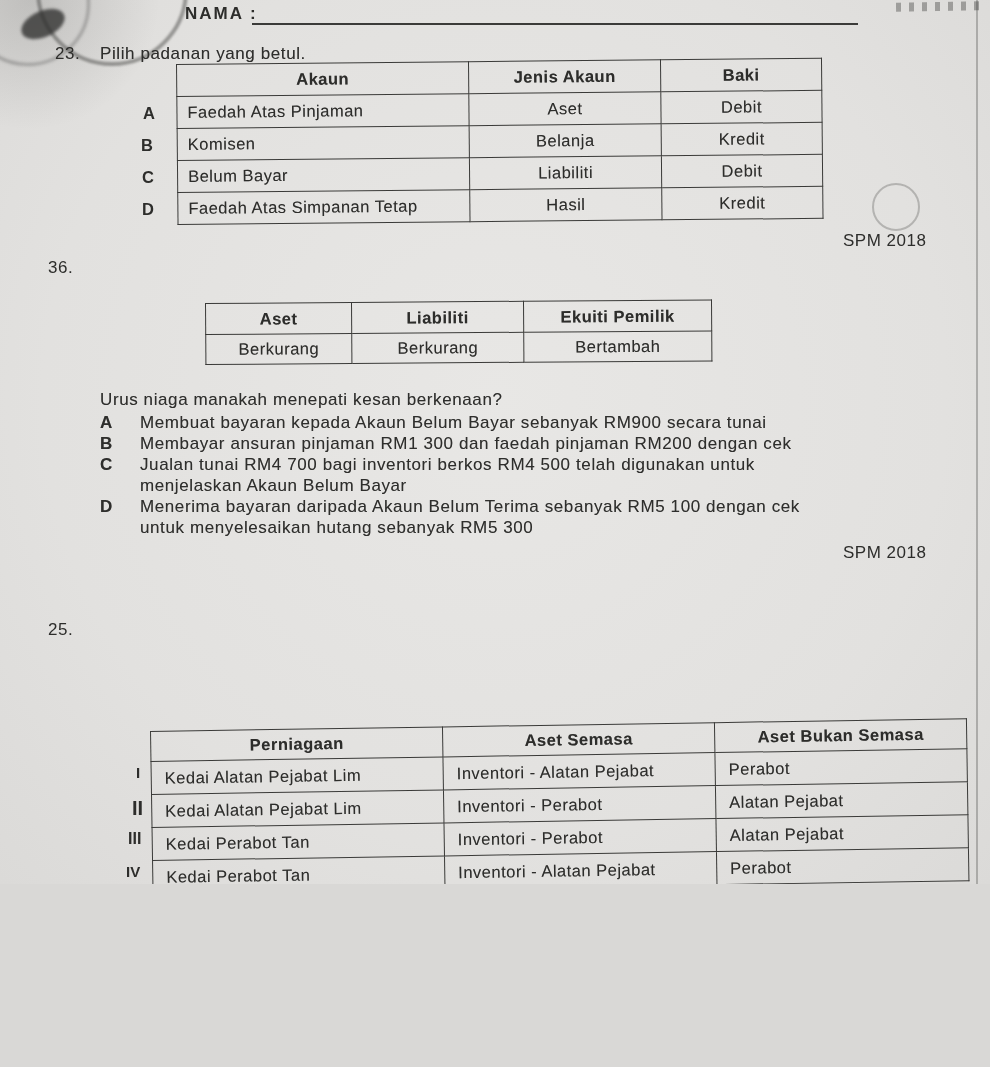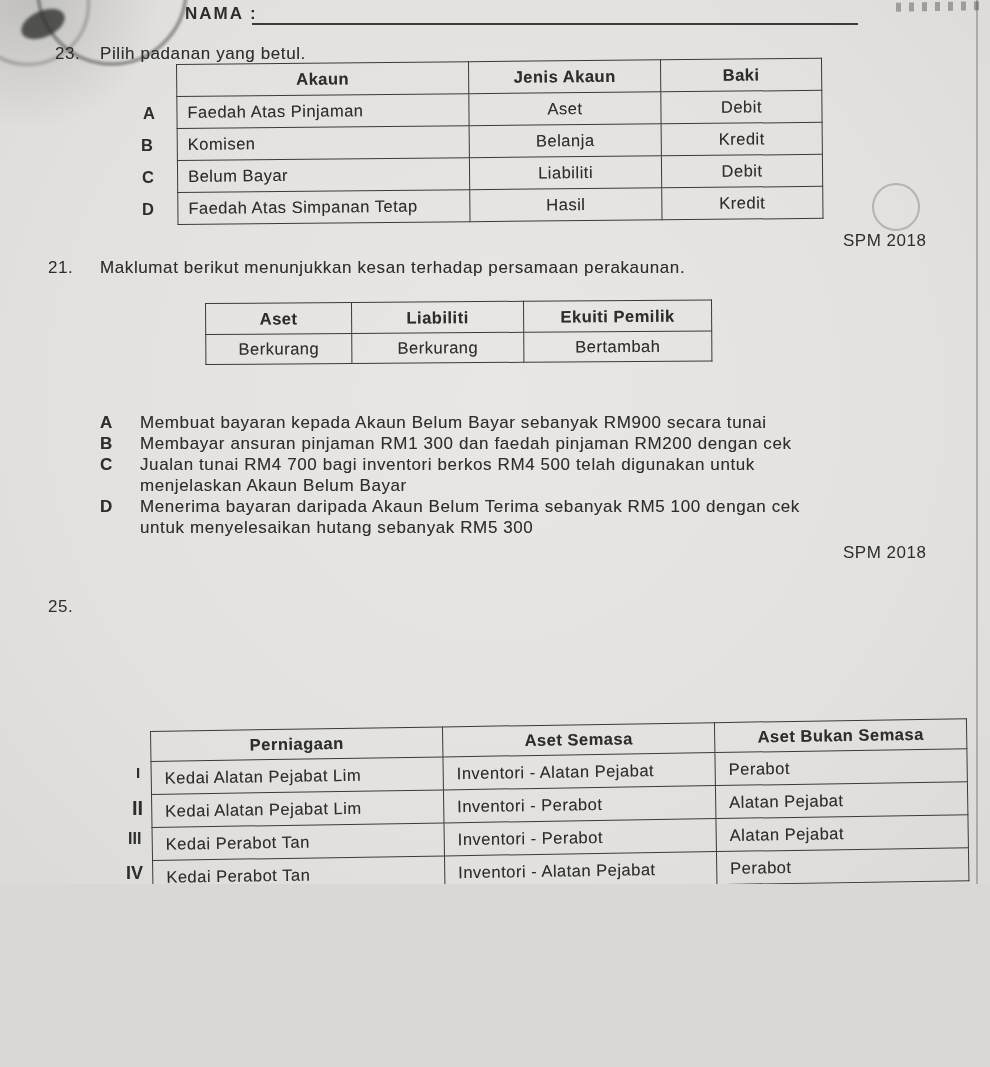--- a/index.html
+++ b/index.html
@@ -126,22 +126,21 @@
         <td class="cl">Faedah Atas Simpanan Tetap</td>
         <td>Hasil</td>
         <td>Kredit</td>
       </tr>
     </tbody>
       </table>
   </div>
 
   <span class="spm" style="left:843px; top:231px;">SPM 2018</span>
 
-  <span class="qnum abs" style="left:48px; top:258px;">21.</span>
-  <span class="txt abs" style="left:100px; top:258px;">Maklumat berikut menunjukkan kesan terhadap persamaan perakaunan.</span>
+  <span class="qnum abs" style="left:48px; top:258px;">36.</span>
 
   <div class="t24-pos">
     <table class="t24">
       <colgroup>
           <col style="width:146px">
           <col style="width:172px">
           <col style="width:188px">
         </colgroup>
       <tbody>
           <tr>
@@ -151,20 +150,21 @@
       </tr>
       <tr>
         <td>Berkurang</td>
         <td>Berkurang</td>
         <td>Bertambah</td>
       </tr>
     </tbody>
       </table>
   </div>
 
+  <span class="txt abs" style="left:100px; top:390px;">Urus niaga manakah menepati kesan berkenaan?</span>
 
   <div class="abs" style="left:100px; top:412px;">
     <div class="optrow txt wrap">
       <span class="optlab">A</span>
       <span class="opttext">Membuat bayaran kepada Akaun Belum Bayar sebanyak RM900 secara tunai</span>
     </div>
     <div class="optrow txt wrap">
       <span class="optlab">B</span>
       <span class="opttext">Membayar ansuran pinjaman RM1 300 dan faedah pinjaman RM200 dengan cek</span>
     </div>
@@ -175,27 +175,27 @@
     </div>
     <div class="optrow txt wrap">
       <span class="optlab">D</span>
       <span class="opttext">Menerima bayaran daripada Akaun Belum Terima sebanyak RM5 100 dengan cek
 untuk menyelesaikan hutang sebanyak RM5 300</span>
     </div>
   </div>
 
   <span class="spm" style="left:843px; top:543px;">SPM 2018</span>
 
-  <span class="qnum abs" style="left:48px; top:597px;">25.</span>
+  <span class="qnum abs" style="left:48px; top:620px;">25.</span>
 
 
   <span class="rowlab" style="left:136px; top:764px; font-size:15px;">I</span>
   <span class="rowlab" style="left:132px; top:797px; font-size:20px;">II</span>
   <span class="rowlab" style="left:128px; top:830px; font-size:16px;">III</span>
-  <span class="rowlab" style="left:126px; top:863px; font-size:18px;">IV</span>
+  <span class="rowlab" style="left:126px; top:863px; font-size:15px;">IV</span>
 
   <div class="t25-pos">
     <table class="t25">
       <colgroup>
           <col style="width:292px">
           <col style="width:272px">
           <col style="width:252px">
         </colgroup>
       <tbody>
           <tr>

